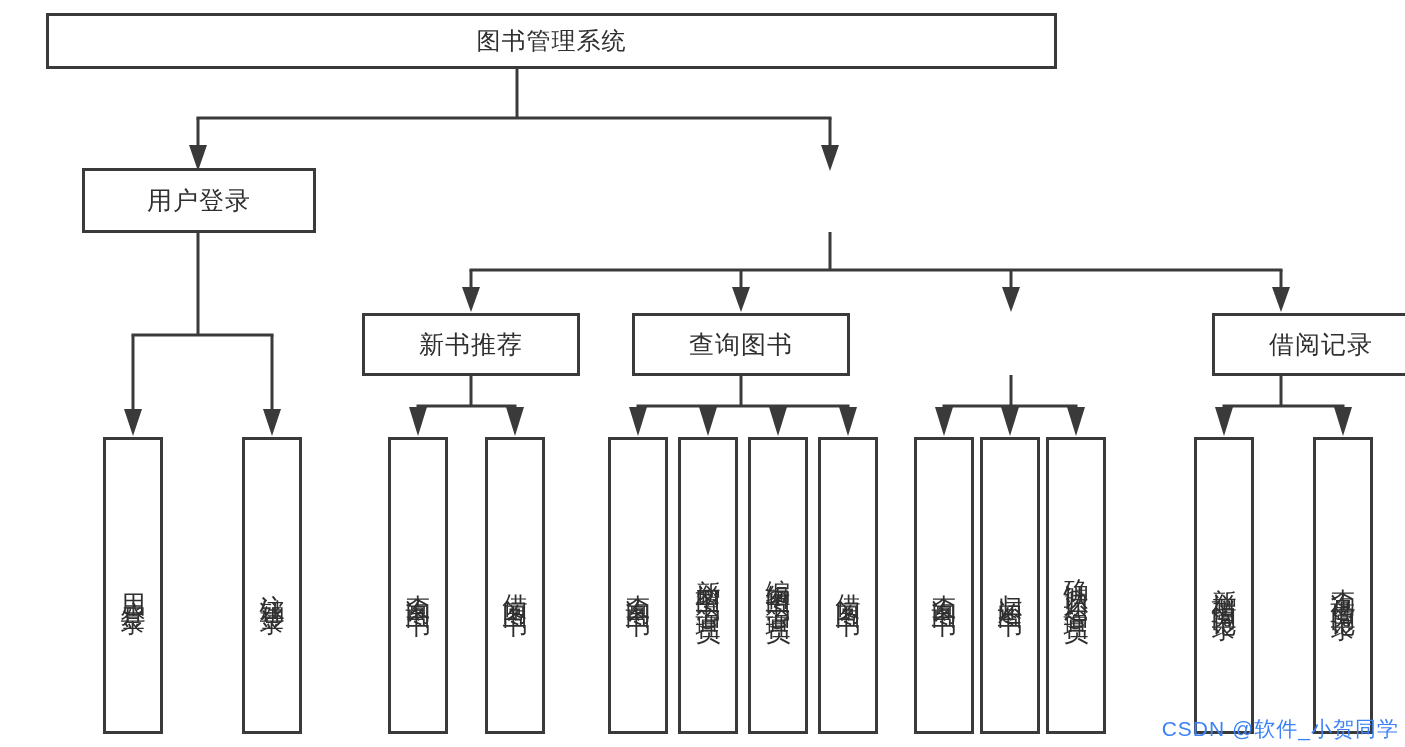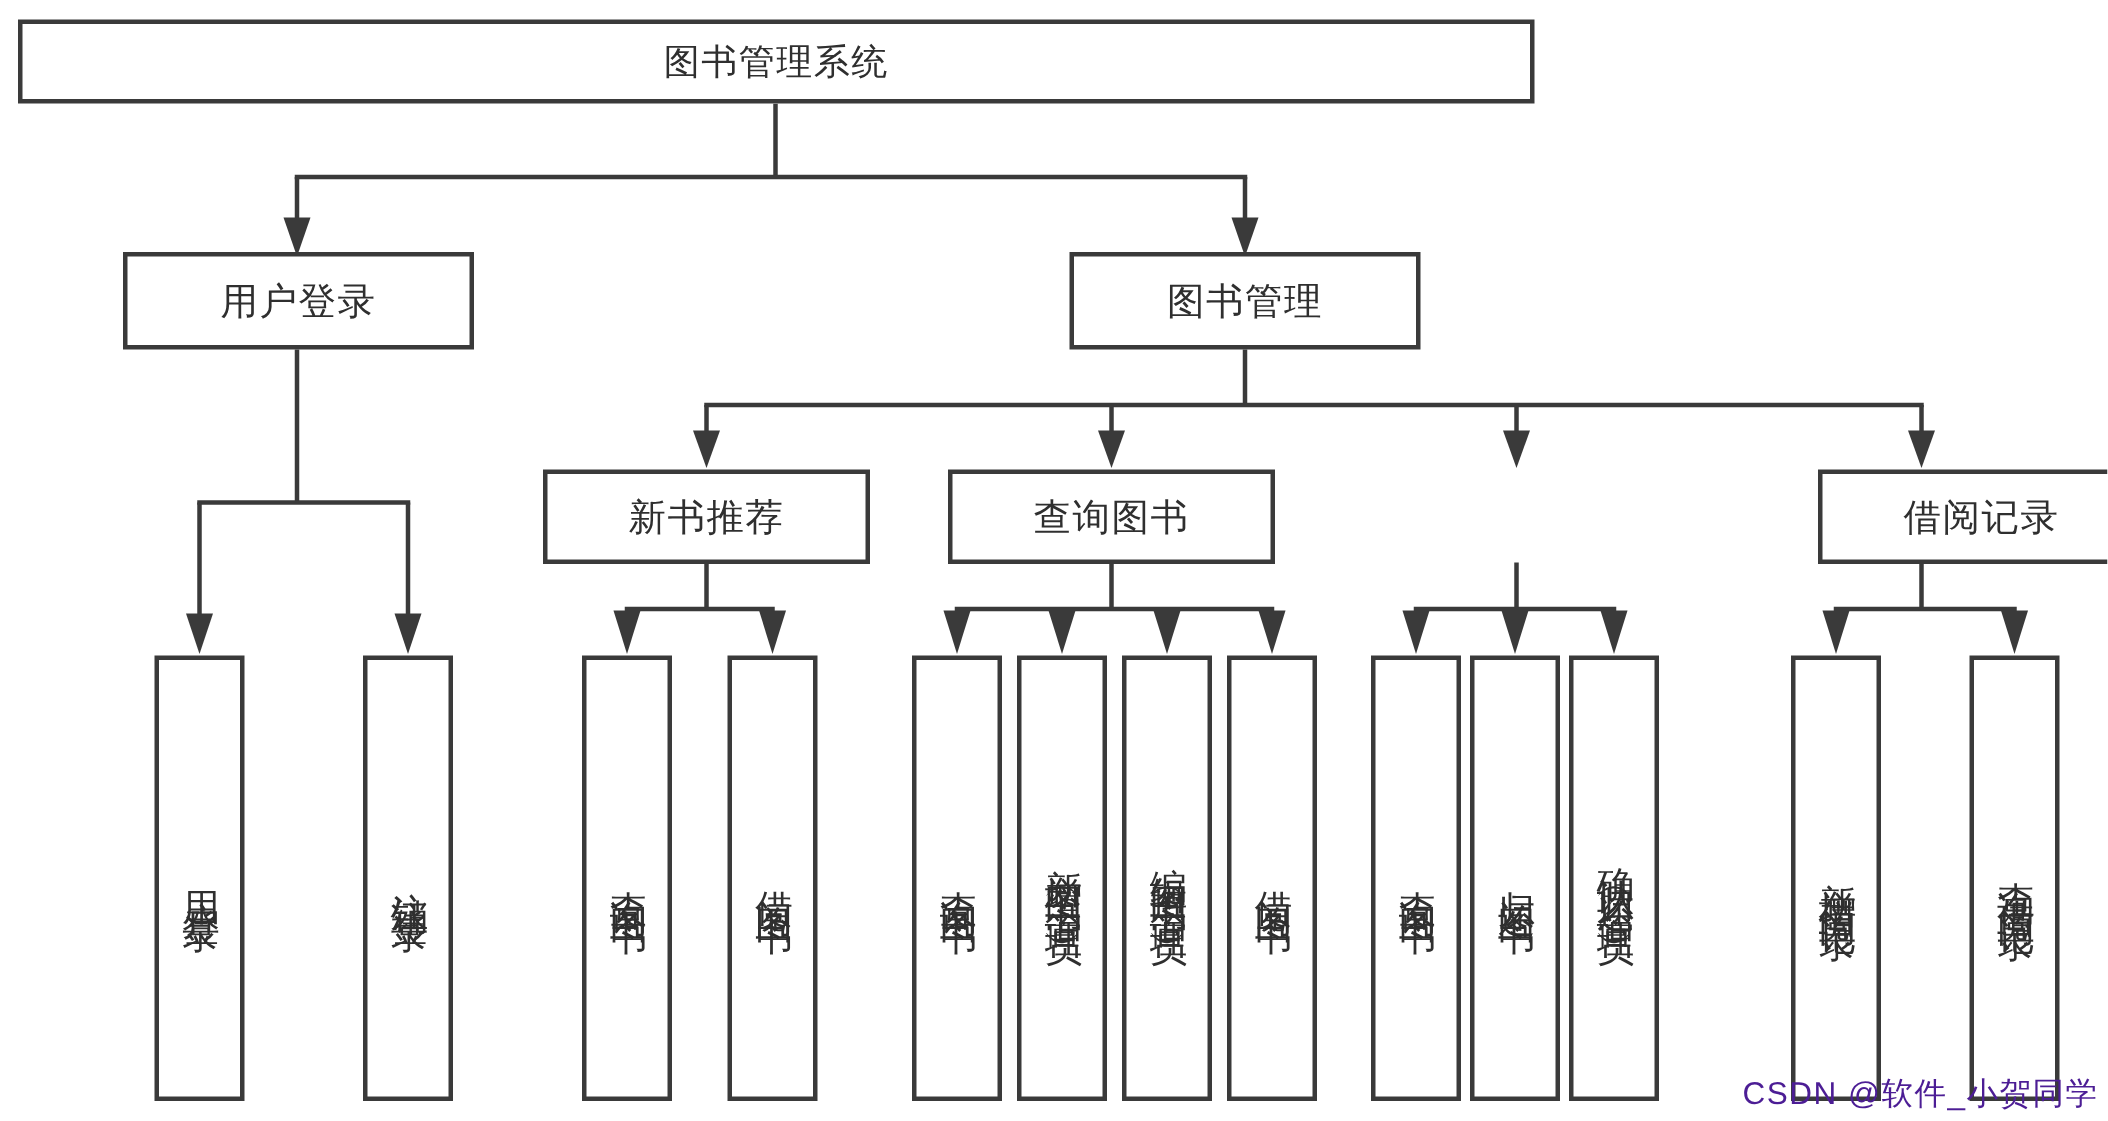--- a/index.html
+++ b/index.html
@@ -24,38 +24,38 @@
     position: absolute;
     box-sizing: border-box;
     border: 3px solid #3a3a3a;
     background: #ffffff;
     display: flex;
     align-items: center;
     justify-content: center;
   }
   .node--root { left: 12px; top: 13px; width: 1011px; height: 56px; }
   .node--l1, .node--l2 { font-size: 25px; letter-spacing: 1px; }
-  .node--root { font-size: 24px; letter-spacing: 1px; }
+  .node--root { font-size: 24px; letter-spacing: 1px; margin-left: 34px; }
   .node--l1 { top: 168px; width: 234px; height: 65px; }
   .node--l2 { top: 313px; width: 218px; height: 63px; }
   .node--leaf { top: 437px; width: 60px; height: 297px; }
   .leaf-text {
     writing-mode: vertical-rl;
     text-orientation: mixed;
     font-size: 25px;
     letter-spacing: 6px;
     line-height: 1;
     white-space: nowrap;
   }
   .watermark {
     position: absolute;
     right: 6px;
     bottom: 4px;
     font-size: 21px;
-    color: #4c1d95;
+    color: #3b82f6;
     letter-spacing: 1px;
   }
 </style>
 </head>
 <body>
 
 <div class="stage">
 
   <svg class="wires" viewBox="0 0 1405 747" aria-hidden="true">
 
@@ -108,23 +108,20 @@
     <polygon points="1334,407 1352,407 1343,436"></polygon>
   </svg>
 
   <div class="node node--root">
     <span>图书管理系统</span>
   </div>
 
   <div class="node node--l1" style="left:82px;">
     <span>用户登录</span>
   </div>
-  <div class="node node--l1" style="left:713px;">
-    <span>图书管理</span>
-  </div>
 
   <div class="node node--l2" style="left:362px;">
     <span>新书推荐</span>
   </div>
   <div class="node node--l2" style="left:632px;">
     <span>查询图书</span>
   </div>
   <div class="node node--l2" style="left:1212px;text-align:right;">
     <span>借阅记录</span>
   </div>

